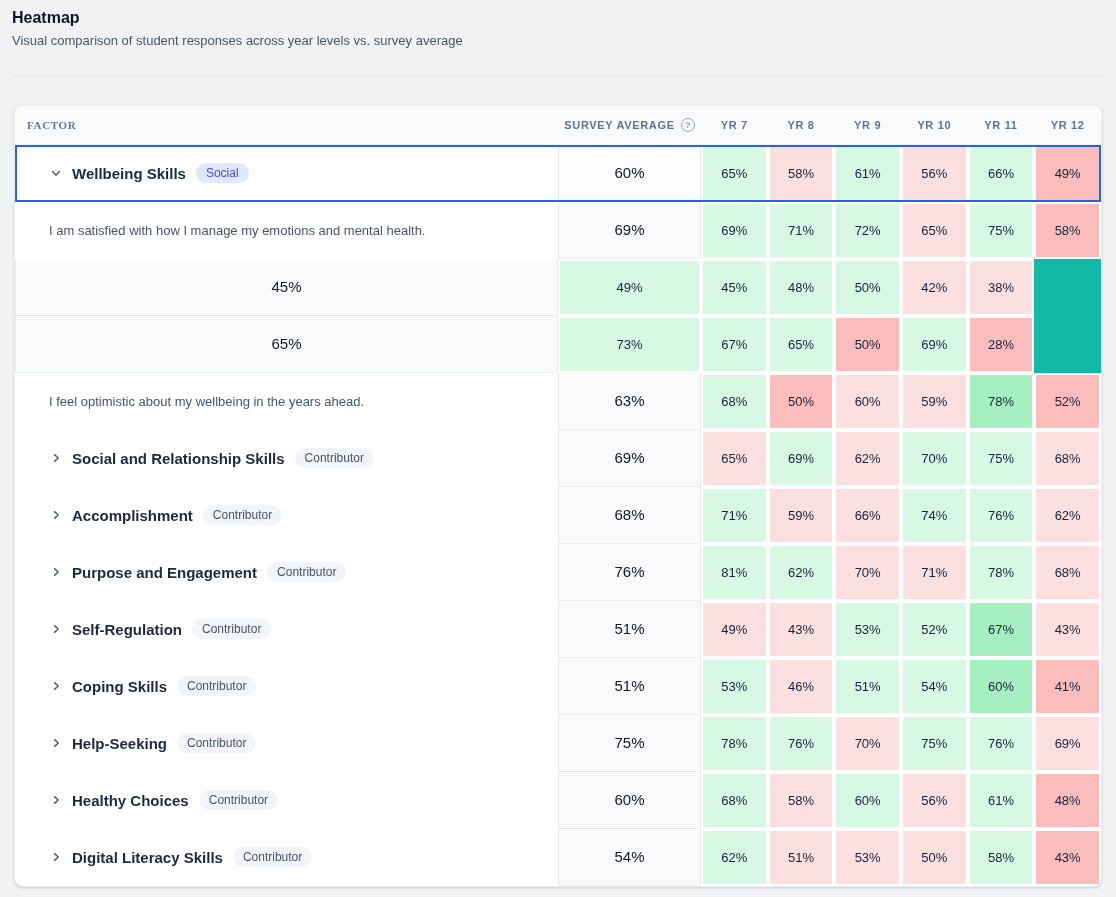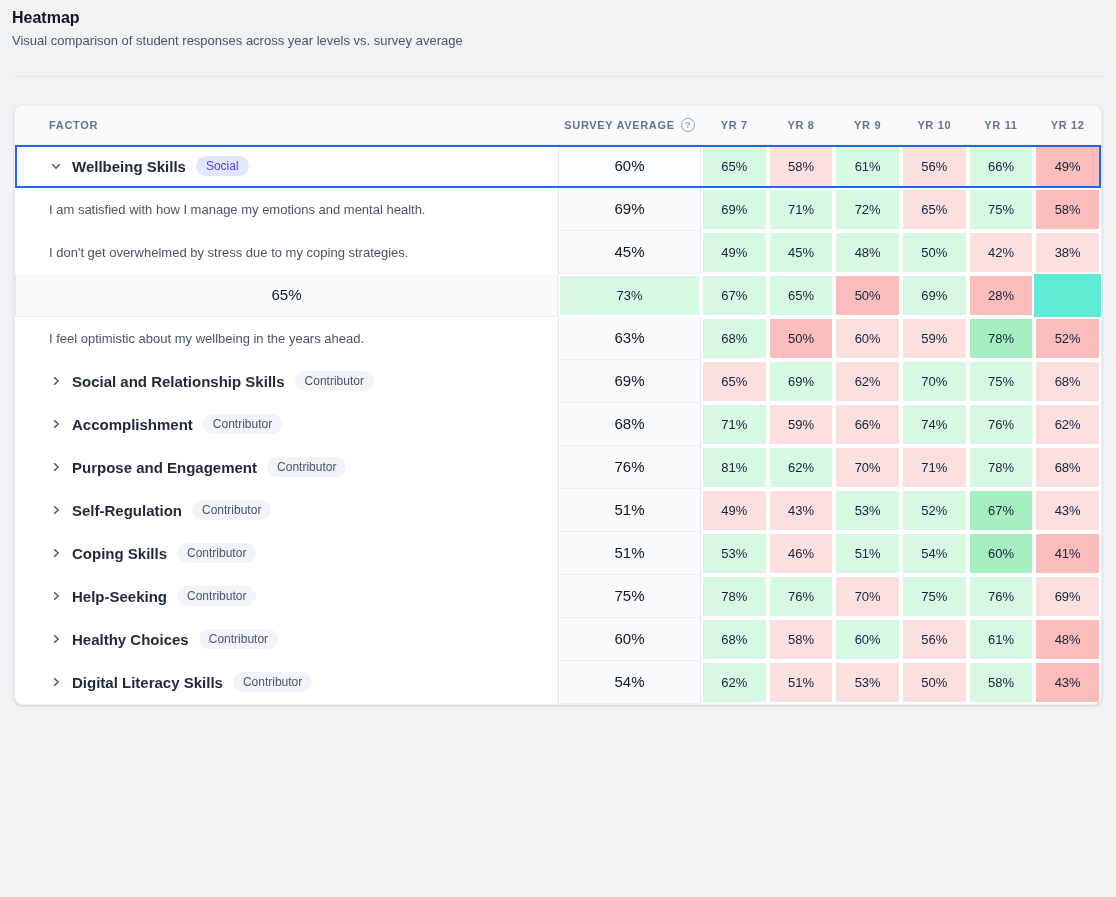--- a/index.html
+++ b/index.html
@@ -22,28 +22,28 @@
     overflow: hidden;
     border: 1px solid #eceff3;
   }
 
   .row {
     display: grid;
     grid-template-columns: 543px 143px repeat(6, 1fr);
     position: relative;
   }
   .row.header-row { height: 39px; background: #f8fafc; border-bottom: 1px solid #eef1f5; }
-  .row.data-row { height: 43px; background: #5eead4; }
+  .row.data-row { height: 57px; background: #14b8a6; }
 
   .hcell {
     display: flex; align-items: center;
     font-size: 11px; font-weight: 700; letter-spacing: .06em;
     color: #64748b; text-transform: uppercase;
   }
-  .hcell.factor-h { padding-left: 34px; }
+  .hcell.factor-h { padding-left: 12px; font-family: Liberation Serif, serif; }
   .hcell.center-h { justify-content: center; }
   .help-icon {
     display: inline-flex; align-items: center; justify-content: center;
     width: 14px; height: 14px; margin-left: 6px;
     border: 1.3px solid #94a3b8; border-radius: 50%;
     color: #94a3b8; font-size: 9px; font-weight: 700; letter-spacing: 0;
     cursor: pointer;
   }
 
   .cell { display: flex; align-items: center; }
@@ -134,23 +134,20 @@
         </div>
         <div class="cell avg-cell">69%</div>
         <div class="cell heat-cell" style="background: rgb(215, 248, 227);">69%</div>
         <div class="cell heat-cell" style="background: rgb(215, 248, 227);">71%</div>
         <div class="cell heat-cell" style="background: rgb(215, 248, 227);">72%</div>
         <div class="cell heat-cell" style="background: rgb(252, 223, 223);">65%</div>
         <div class="cell heat-cell" style="background: rgb(215, 248, 227);">75%</div>
         <div class="cell heat-cell" style="background: rgb(251, 189, 187);">58%</div>
       </div>
       <div class="row data-row">
-        <div class="cell factor-cell sub">
-          <span class="question-label">I don't get overwhelmed by stress due to my coping strategies.</span>
-        </div>
         <div class="cell avg-cell">45%</div>
         <div class="cell heat-cell" style="background: rgb(215, 248, 227);">49%</div>
         <div class="cell heat-cell" style="background: rgb(215, 248, 227);">45%</div>
         <div class="cell heat-cell" style="background: rgb(215, 248, 227);">48%</div>
         <div class="cell heat-cell" style="background: rgb(215, 248, 227);">50%</div>
         <div class="cell heat-cell" style="background: rgb(252, 223, 223);">42%</div>
         <div class="cell heat-cell" style="background: rgb(252, 223, 223);">38%</div>
       </div>
       <div class="row data-row">
         <div class="cell avg-cell">65%</div>

